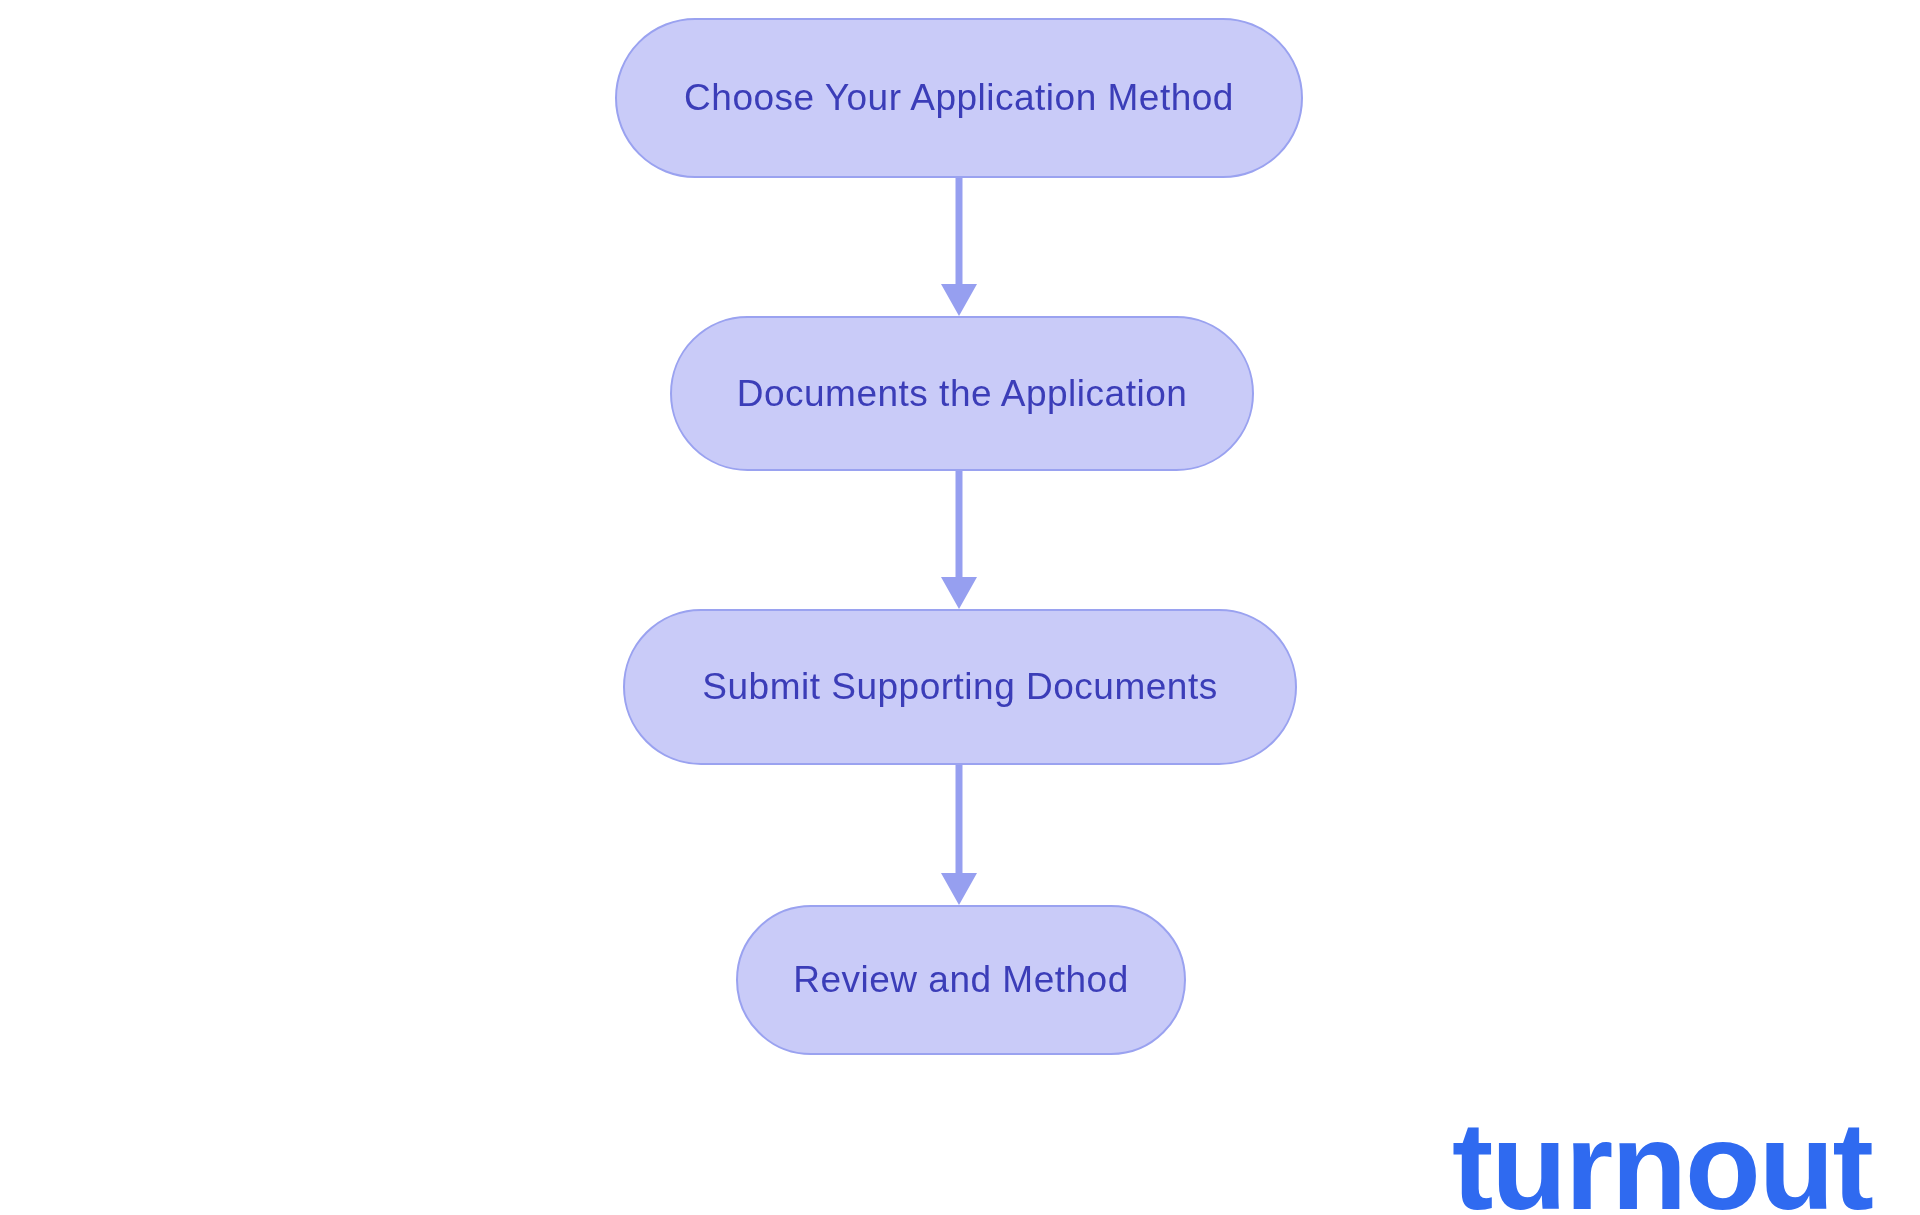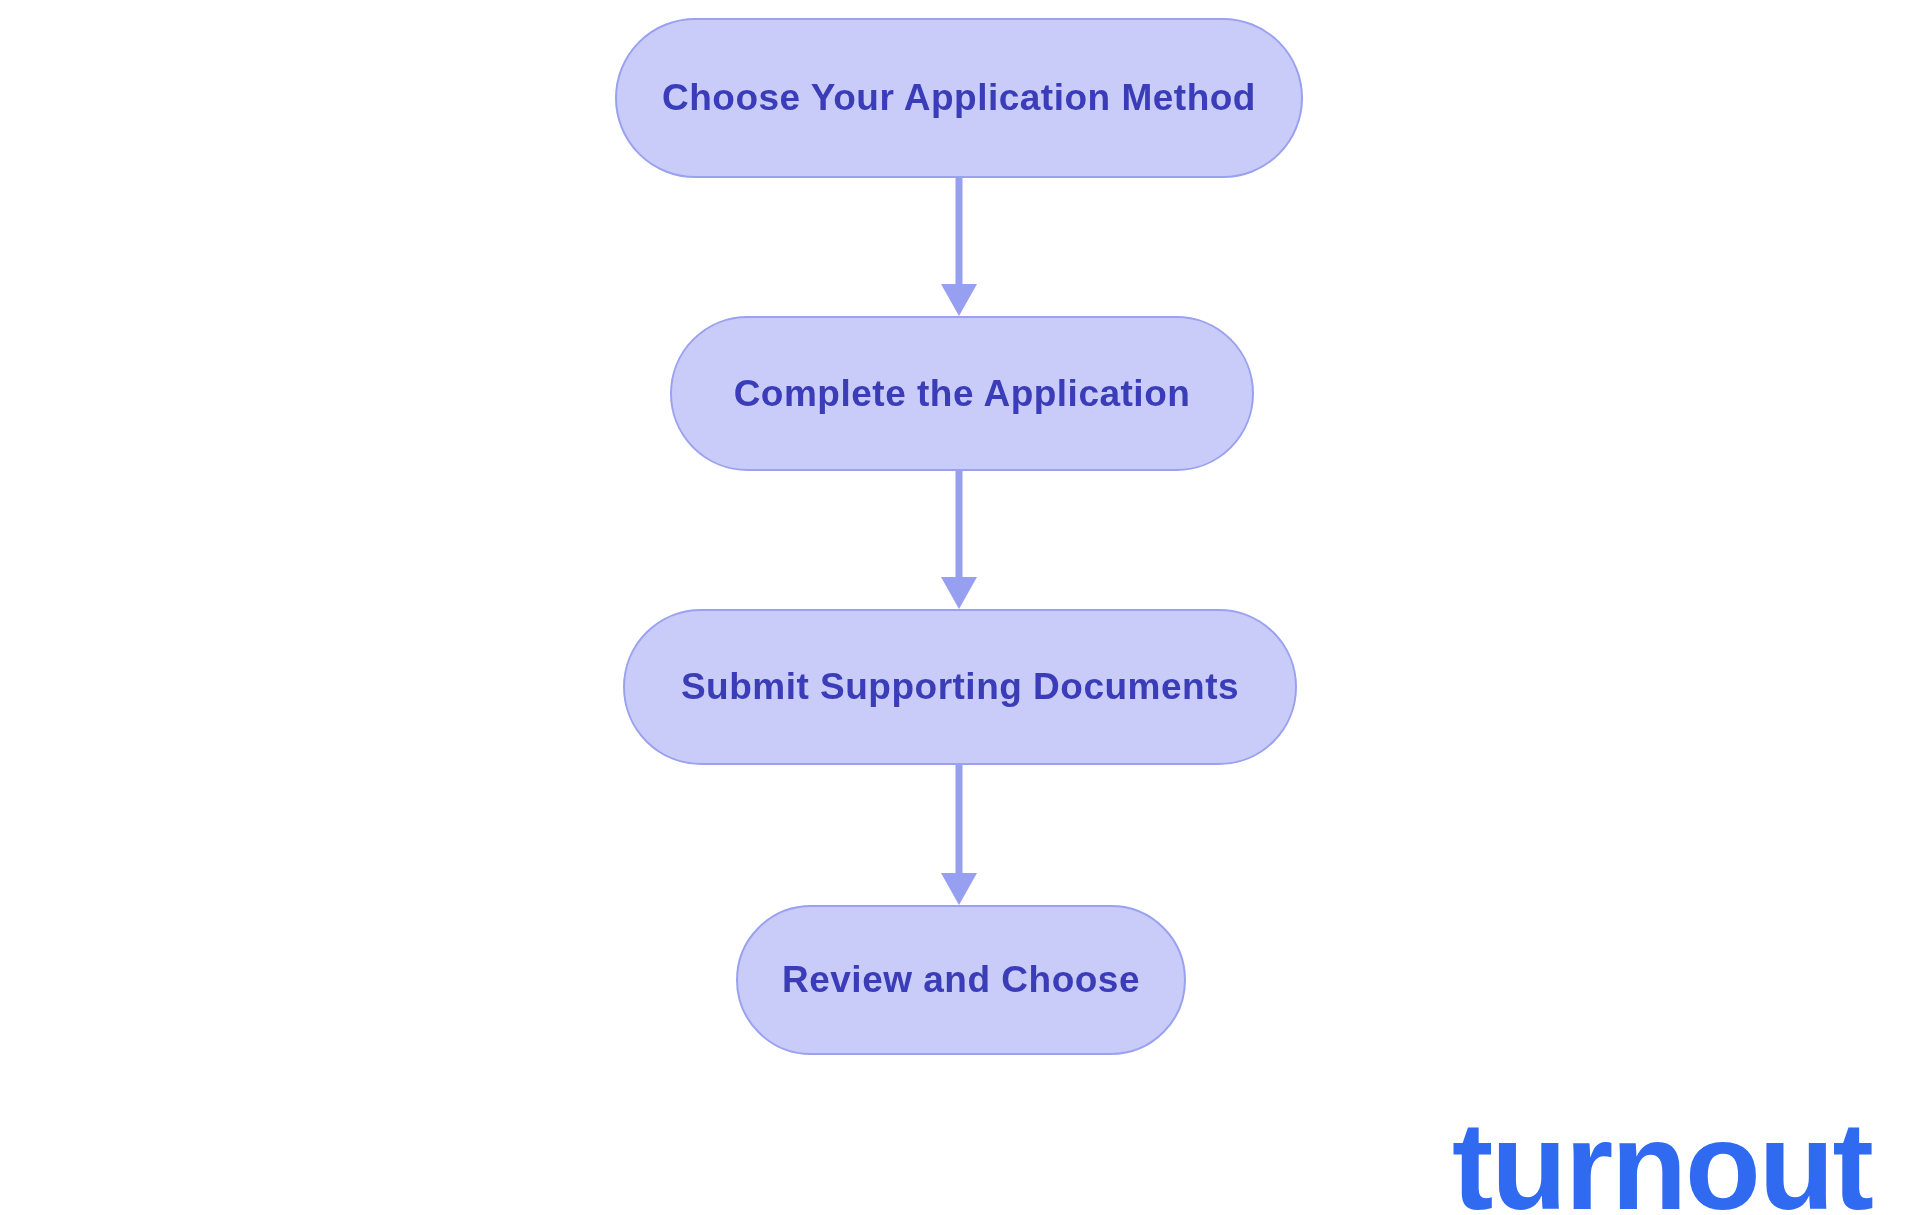--- a/index.html
+++ b/index.html
@@ -24,21 +24,21 @@
     box-sizing: border-box;
     display: flex;
     align-items: center;
     justify-content: center;
     background: var(--node-fill, #c9cbf8);
     border: 2px solid var(--node-border, #9aa2f0);
     border-radius: 85px;
   }
   .node-label {
     font-size: 37px;
-    font-weight: 700;
+    font-weight: 400;
     letter-spacing: 0.5px;
     color: var(--node-text, #3b3db8);
     white-space: nowrap;
   }
   .node-1 { left: 615px; top: 18px;  width: 688px; height: 160px; }
   .node-2 { left: 670px; top: 316px; width: 584px; height: 155px; }
   .node-3 { left: 623px; top: 609px; width: 674px; height: 156px; justify-content: center; }
   .node-4 { left: 736px; top: 905px; width: 450px; height: 150px; }
 
   .arrow {
@@ -75,21 +75,21 @@
   </div>
 
   <div class="arrow arrow-1">
     <svg viewBox="0 0 44 138" preserveAspectRatio="none" aria-hidden="true">
       <line x1="22" y1="0" x2="22" y2="108"></line>
       <polygon points="4,106 40,106 22,138"></polygon>
     </svg>
   </div>
 
   <div class="node node-2">
-    <span class="node-label">Complete the Application</span>
+    <span class="node-label">Documents the Application</span>
   </div>
 
   <div class="arrow arrow-2">
     <svg viewBox="0 0 44 138" preserveAspectRatio="none" aria-hidden="true">
       <line x1="22" y1="0" x2="22" y2="108"></line>
       <polygon points="4,106 40,106 22,138"></polygon>
     </svg>
   </div>
 
   <div class="node node-3">
@@ -97,18 +97,18 @@
   </div>
 
   <div class="arrow arrow-3">
     <svg viewBox="0 0 44 140" preserveAspectRatio="none" aria-hidden="true">
       <line x1="22" y1="0" x2="22" y2="110"></line>
       <polygon points="4,108 40,108 22,140"></polygon>
     </svg>
   </div>
 
   <div class="node node-4">
-    <span class="node-label">Review and Choose</span>
+    <span class="node-label">Review and Method</span>
   </div>
 
   <div class="logo">turnout</div>
 
 </div>
 
 </body></html>

